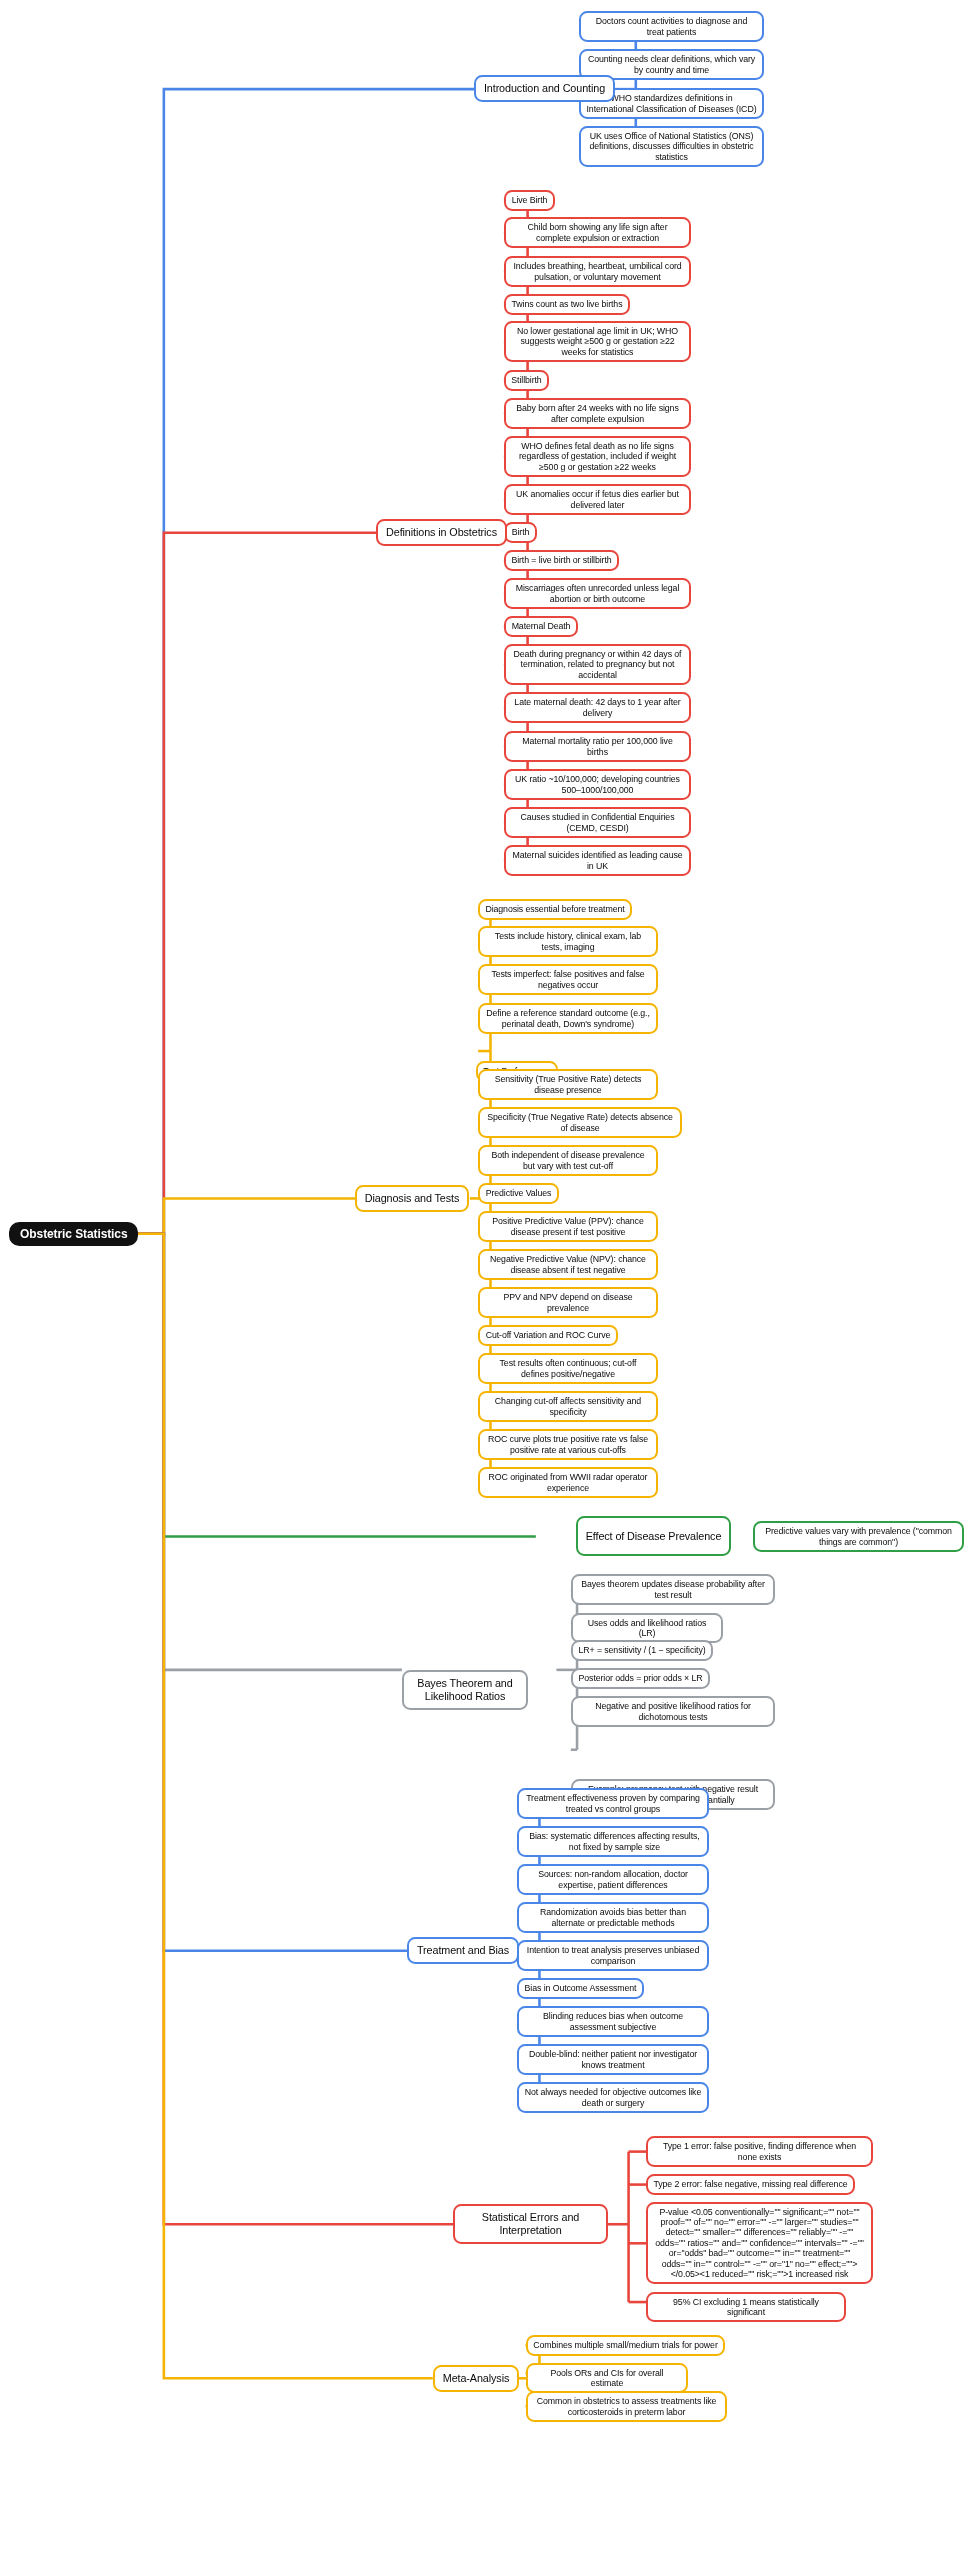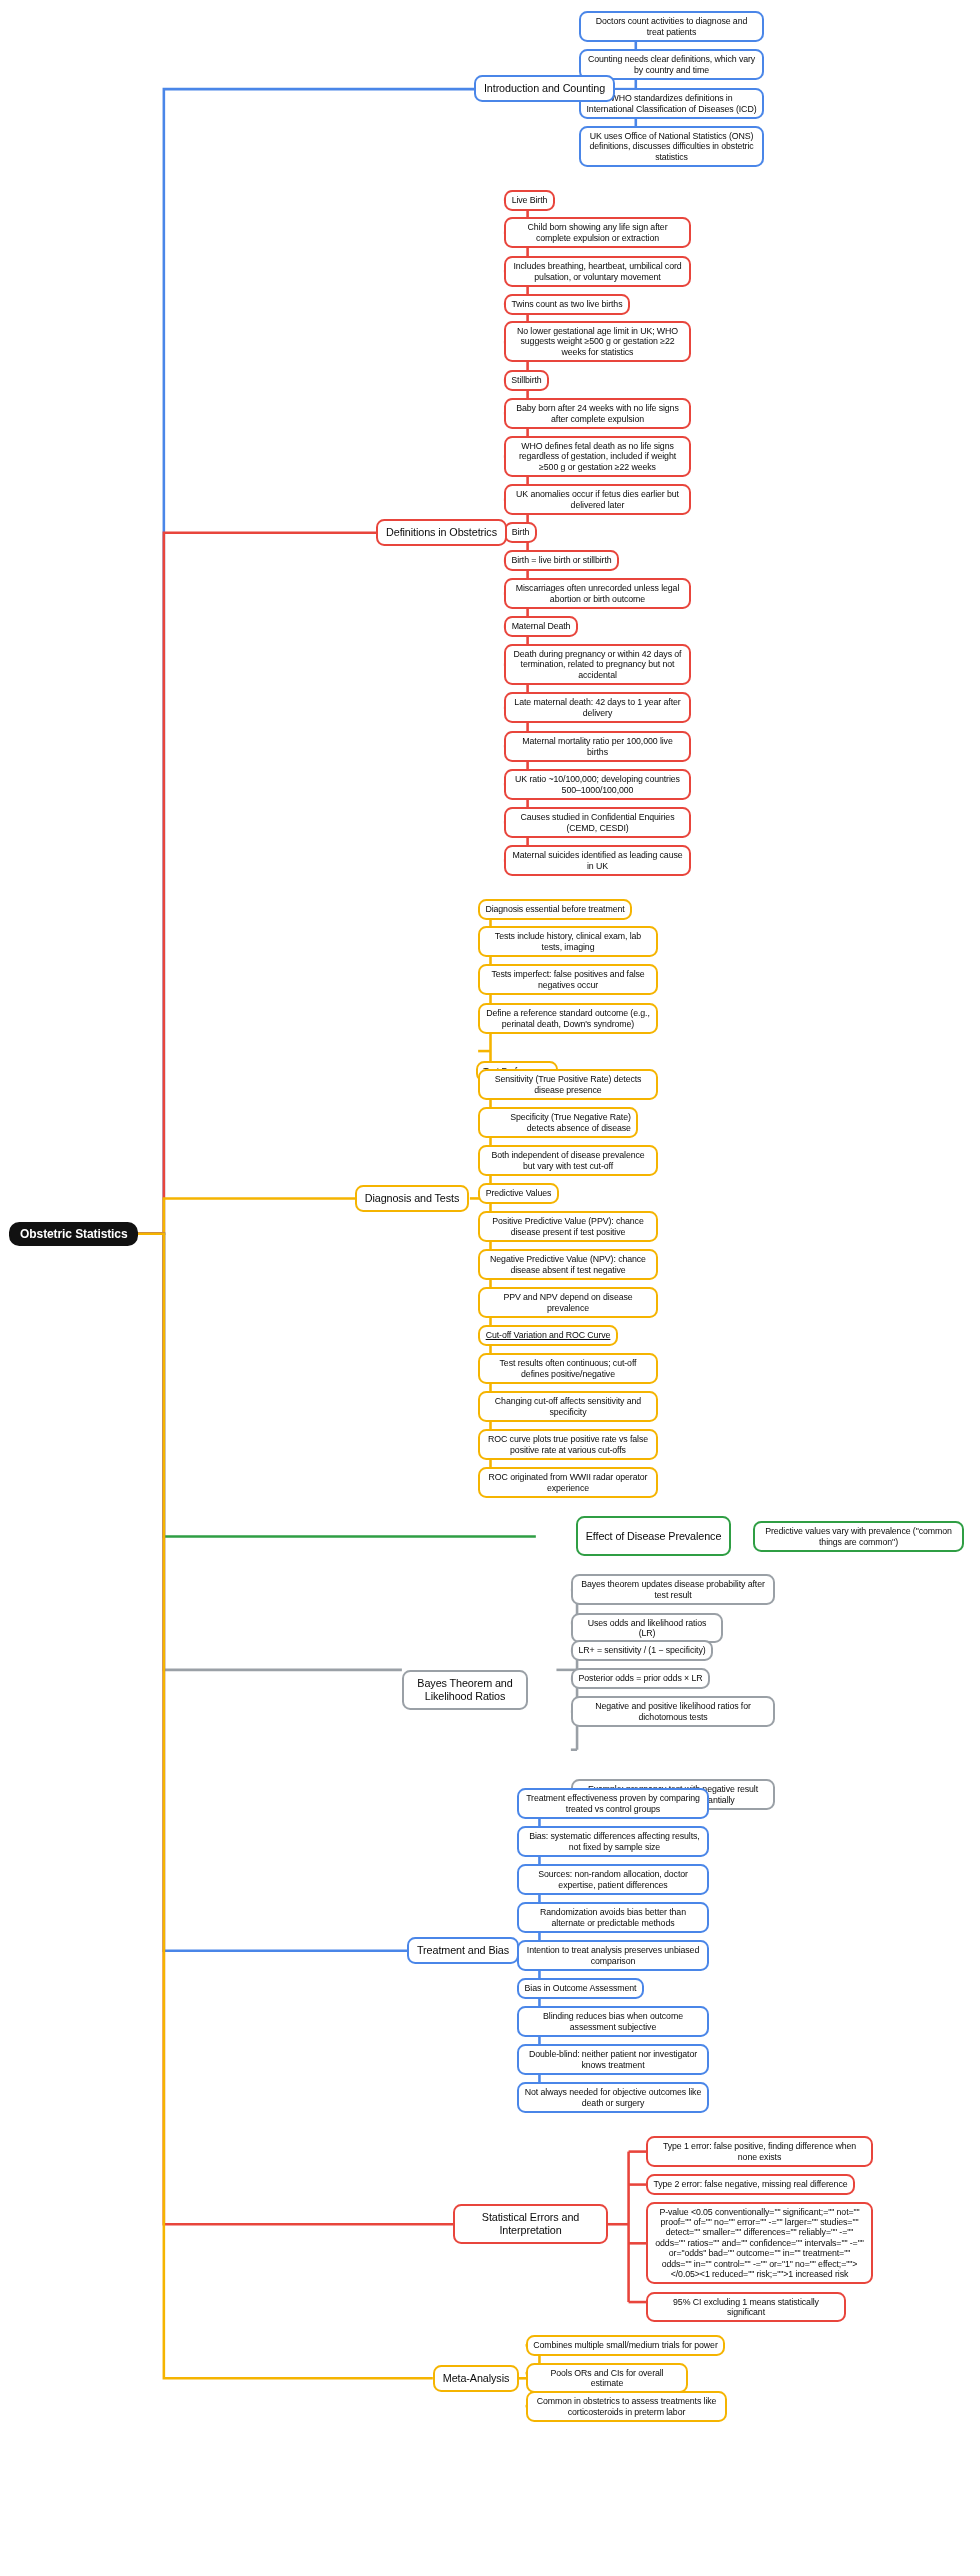--- a/index.html
+++ b/index.html
@@ -147,27 +147,27 @@
     <div class="node leaf c-red" style="left: 504px; top: 769px; width: 187px; min-height: 31px;">UK ratio ~10/100,000; developing countries 500–1000/100,000</div>
     <div class="node leaf c-red" style="left: 504px; top: 807px; width: 187px; min-height: 31px;">Causes studied in Confidential Enquiries (CEMD, CESDI)</div>
     <div class="node leaf c-red" style="left: 504px; top: 845px; width: 187px; min-height: 31px;">Maternal suicides identified as leading cause in UK</div>
     <div class="node branch c-red" style="left: 376px; width: 131px; height: 27px; top: 519px;">Definitions in Obstetrics</div>
     <div class="node leaf c-yellow" style="left: 478px; top: 899px; width: 154px; min-height: 20.6px;">Diagnosis essential before treatment</div>
     <div class="node leaf c-yellow" style="left: 478px; top: 926px; width: 180px; min-height: 31px;">Tests include history, clinical exam, lab tests, imaging</div>
     <div class="node leaf c-yellow" style="left: 478px; top: 964px; width: 180px; min-height: 31px;">Tests imperfect: false positives and false negatives occur</div>
     <div class="node leaf c-yellow" style="left: 478px; top: 1003px; width: 180px; min-height: 31px;">Define a reference standard outcome (e.g., perinatal death, Down's syndrome)</div>
     <div class="node leaf c-yellow" style="left: 476px; top: 1041px; width: 82px; min-height: 20.6px; margin-top: 20px;">Test Performance</div>
     <div class="node leaf c-yellow" style="left: 478px; top: 1069px; width: 180px; min-height: 31px;">Sensitivity (True Positive Rate) detects disease presence</div>
-    <div class="node leaf c-yellow" style="left: 478px; top: 1107px; width: 160px; min-height: 31px; text-align: right;">Specificity (True Negative Rate) detects absence of disease</div>
+    <div class="node leaf c-yellow" style="left: 478px; top: 1107px; width: 204px; min-height: 31px;">Specificity (True Negative Rate) detects absence of disease</div>
     <div class="node leaf c-yellow" style="left: 478px; top: 1145px; width: 180px; min-height: 31px;">Both independent of disease prevalence but vary with test cut-off</div>
     <div class="node leaf c-yellow" style="left: 478px; top: 1183px; width: 81px; min-height: 20.6px;">Predictive Values</div>
     <div class="node leaf c-yellow" style="left: 478px; top: 1211px; width: 180px; min-height: 31px;">Positive Predictive Value (PPV): chance disease present if test positive</div>
     <div class="node leaf c-yellow" style="left: 478px; top: 1249px; width: 180px; min-height: 31px;">Negative Predictive Value (NPV): chance disease absent if test negative</div>
     <div class="node leaf c-yellow" style="left: 478px; top: 1287px; width: 180px; min-height: 31px;">PPV and NPV depend on disease prevalence</div>
-    <div class="node leaf c-yellow" style="left: 478px; top: 1325px; width: 140px; min-height: 20.6px; text-decoration: underline;">Cut-off Variation and ROC Curve</div>
+    <div class="node leaf c-yellow" style="left: 478px; top: 1325px; width: 140px; min-height: 20.6px;">Cut-off Variation and ROC Curve</div>
     <div class="node leaf c-yellow" style="left: 478px; top: 1353px; width: 180px; min-height: 31px;">Test results often continuous; cut-off defines positive/negative</div>
     <div class="node leaf c-yellow" style="left: 478px; top: 1391px; width: 180px; min-height: 31px;">Changing cut-off affects sensitivity and specificity</div>
     <div class="node leaf c-yellow" style="left: 478px; top: 1429px; width: 180px; min-height: 31px;">ROC curve plots true positive rate vs false positive rate at various cut-offs</div>
     <div class="node leaf c-yellow" style="left: 478px; top: 1467px; width: 180px; min-height: 31px;">ROC originated from WWII radar operator experience</div>
     <div class="node branch c-yellow" style="left: 355px; width: 114px; height: 27px; top: 1185px;">Diagnosis and Tests</div>
     <div class="node leaf c-green" style="left: 713px; top: 1521px; width: 211px; min-height: 31px;">Predictive values vary with prevalence ("common things are common")</div>
     <div class="node branch c-green" style="left: 536px; width: 155px; height: 40px; top: 1516px;">Effect of Disease Prevalence</div>
     <div class="node leaf c-gray" style="left: 571px; top: 1574px; width: 204px; min-height: 31px;">Bayes theorem updates disease probability after test result</div>
     <div class="node leaf c-gray" style="left: 571px; top: 1613px; width: 152px; min-height: 20.6px;">Uses odds and likelihood ratios (LR)</div>
     <div class="node leaf c-gray" style="left: 571px; top: 1640px; width: 142px; min-height: 20.6px;">LR+ = sensitivity / (1 − specificity)</div>

